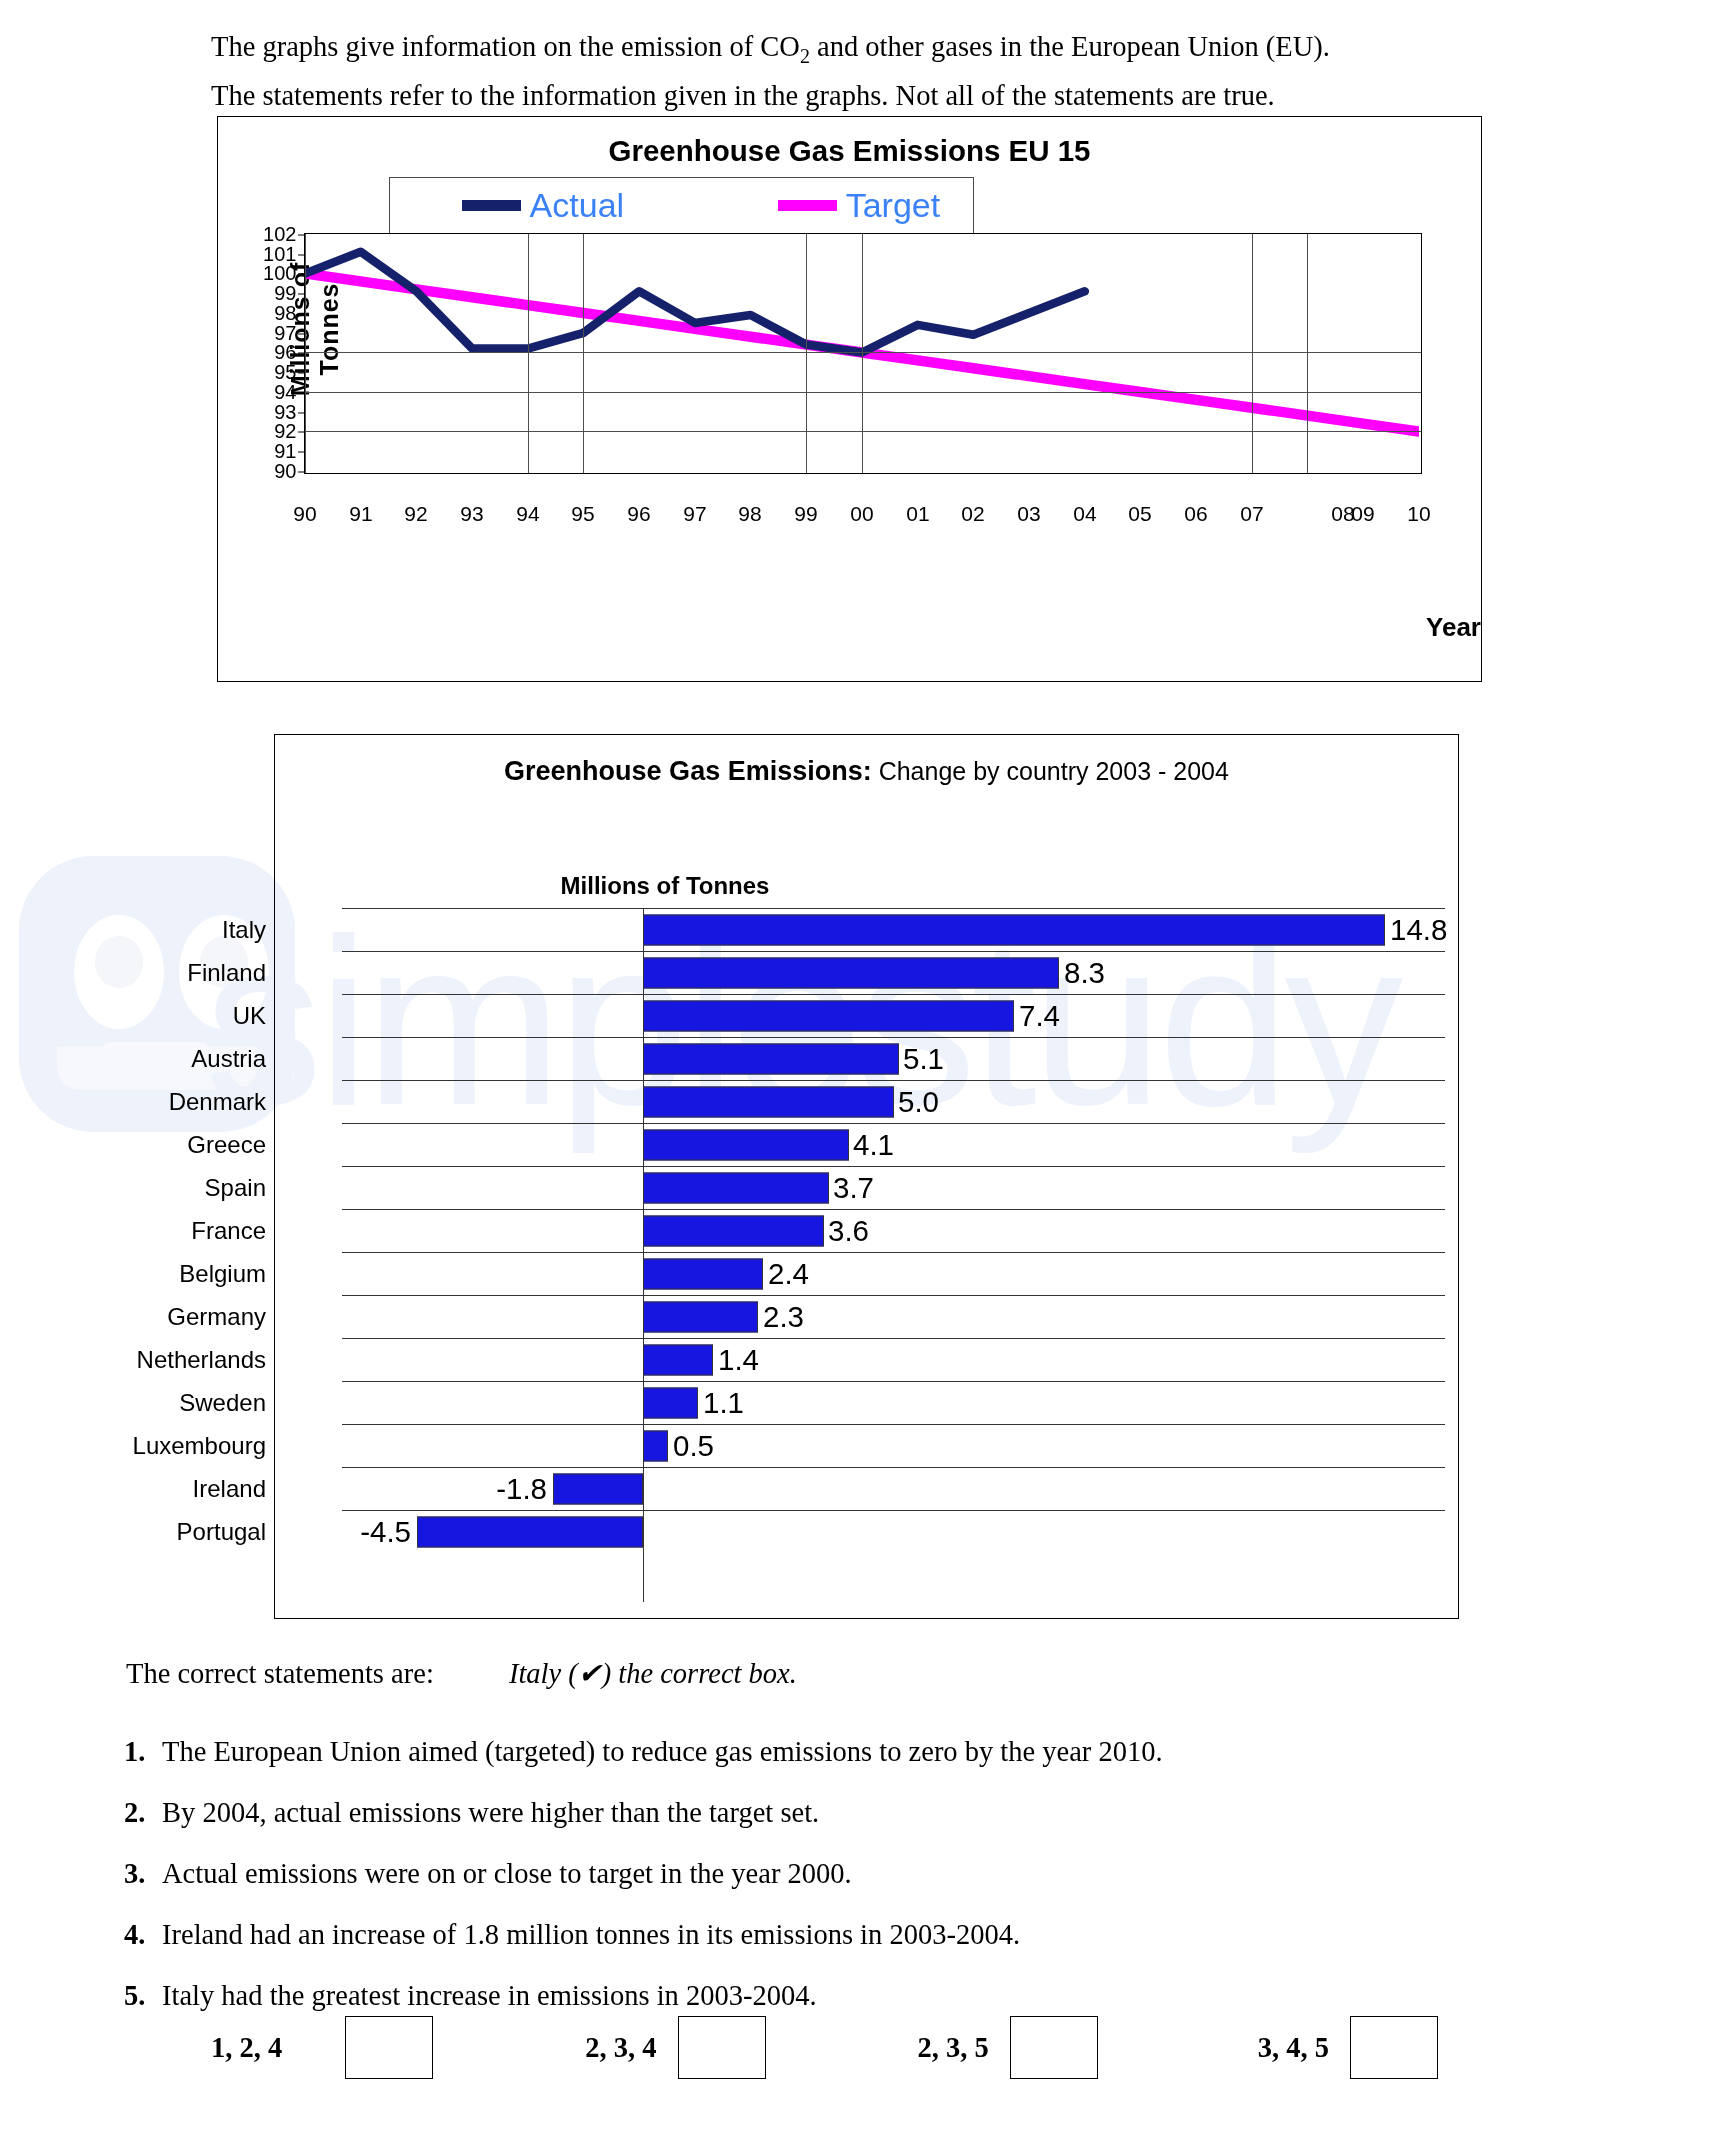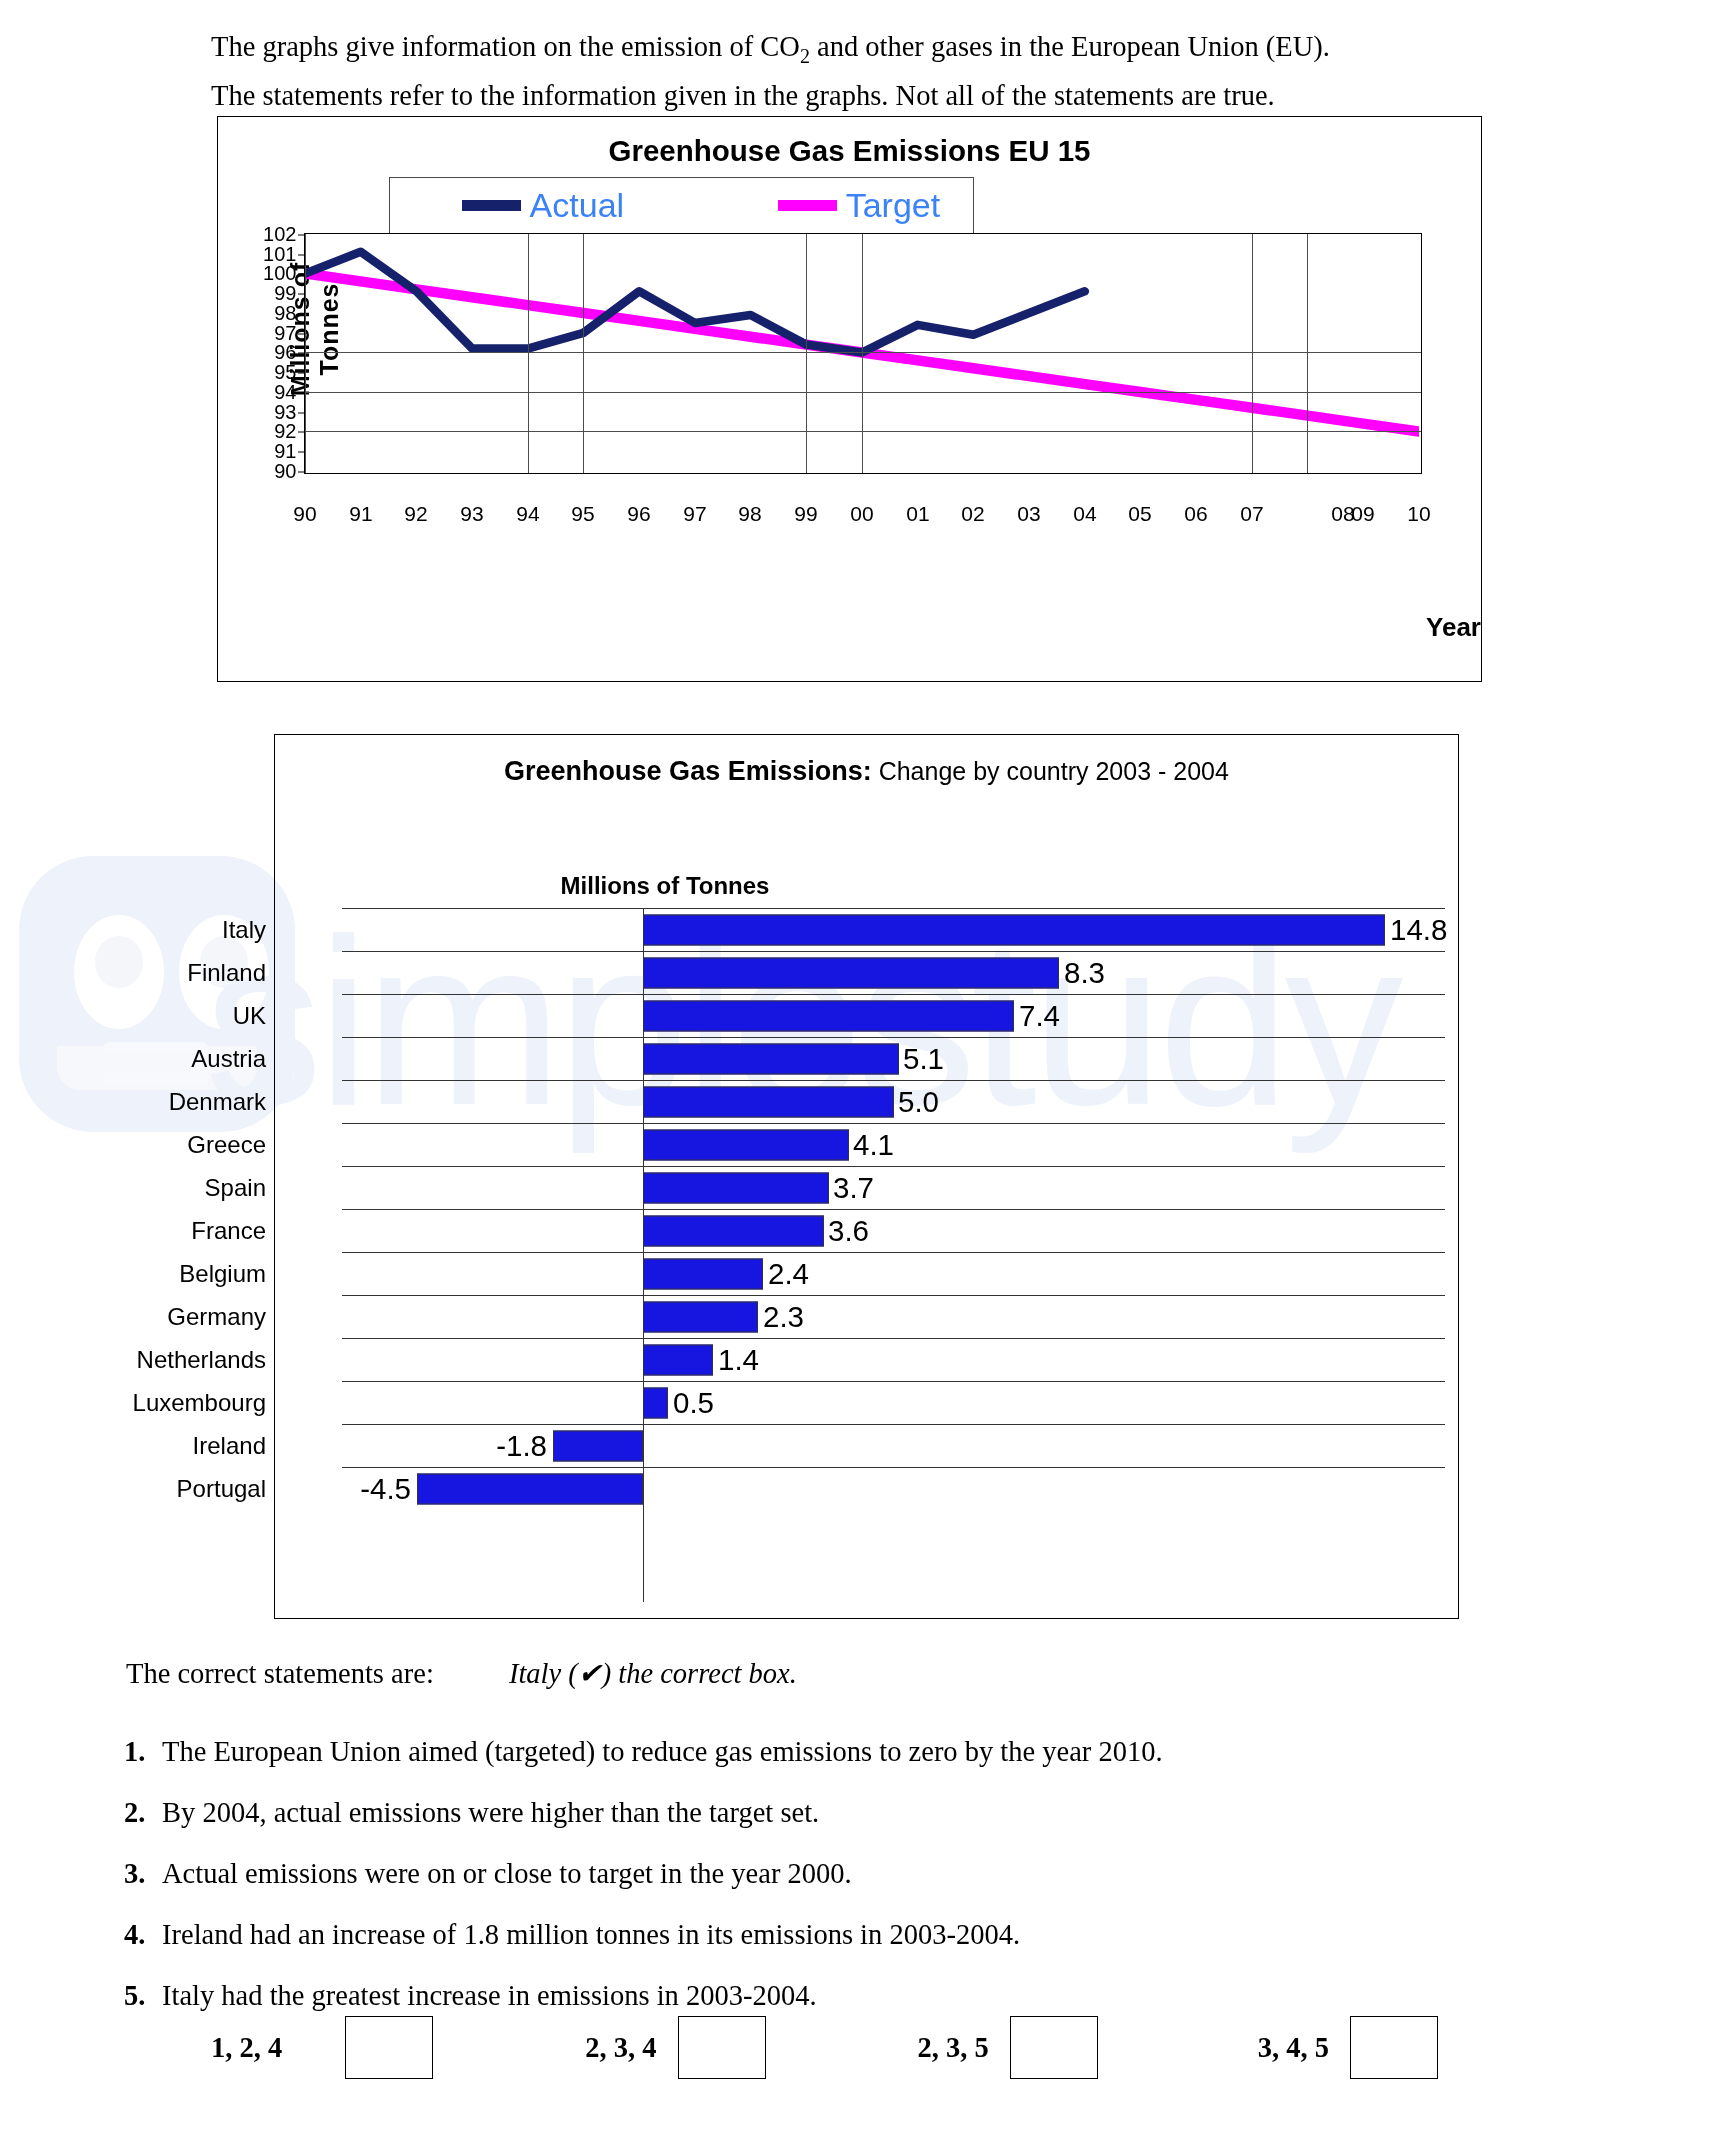--- a/index.html
+++ b/index.html
@@ -479,20 +479,27 @@
       </div>
       <div class="c2-row">
         <div class="c2-cat">
           <span>Netherlands</span>
         </div>
         <div class="c2-bar" style="width: 70px; left: 301px;"></div>
         <div class="c2-val" style="left: 376px;">1.4</div>
       </div>
       <div class="c2-row">
         <div class="c2-cat">
+          <span>Sweden</span>
+        </div>
+        <div class="c2-bar" style="width: 55px; left: 301px;"></div>
+        <div class="c2-val" style="left: 361px;">1.1</div>
+      </div>
+      <div class="c2-row">
+        <div class="c2-cat">
           <span>Luxembourg</span>
         </div>
         <div class="c2-bar" style="width: 25px; left: 301px;"></div>
         <div class="c2-val" style="left: 331px;">0.5</div>
       </div>
       <div class="c2-row">
         <div class="c2-cat">
           <span>Ireland</span>
         </div>
         <div class="c2-bar" style="width: 90px; left: 211px;"></div>

